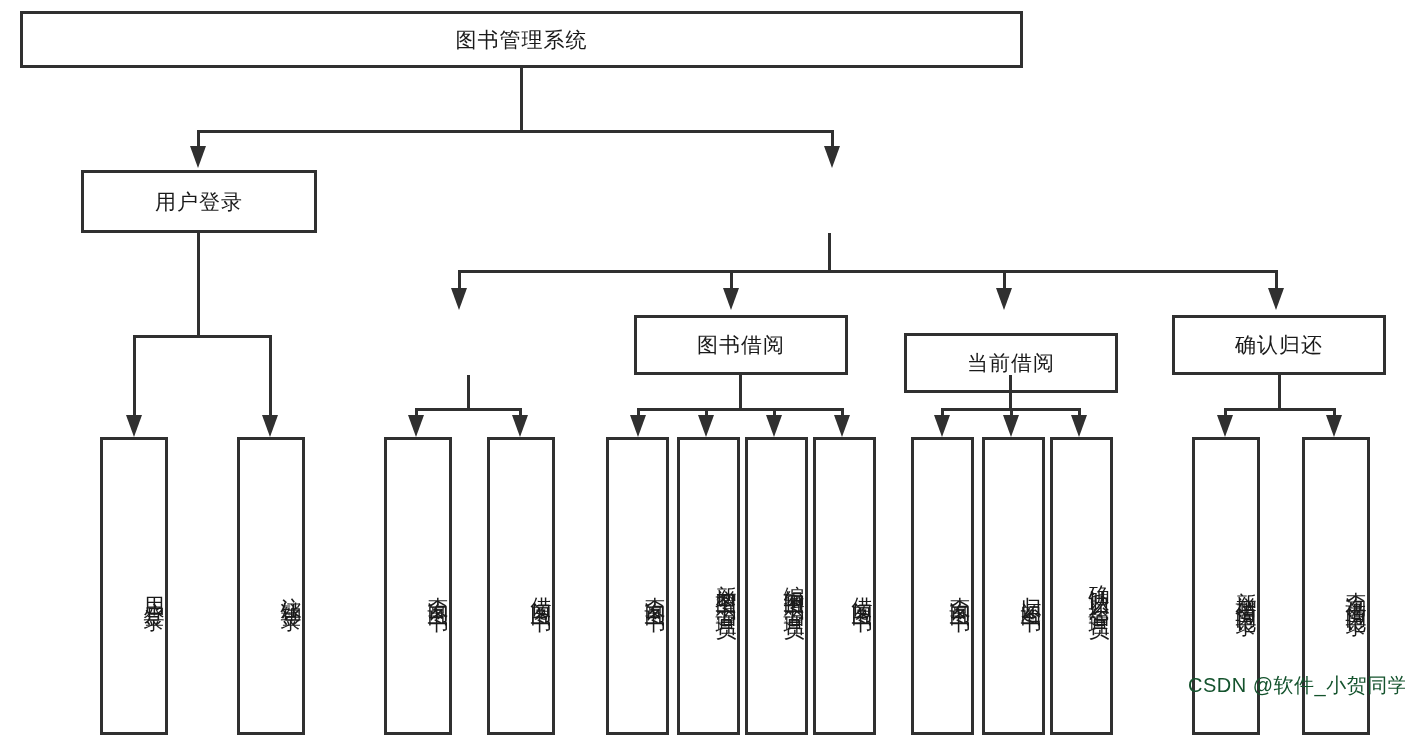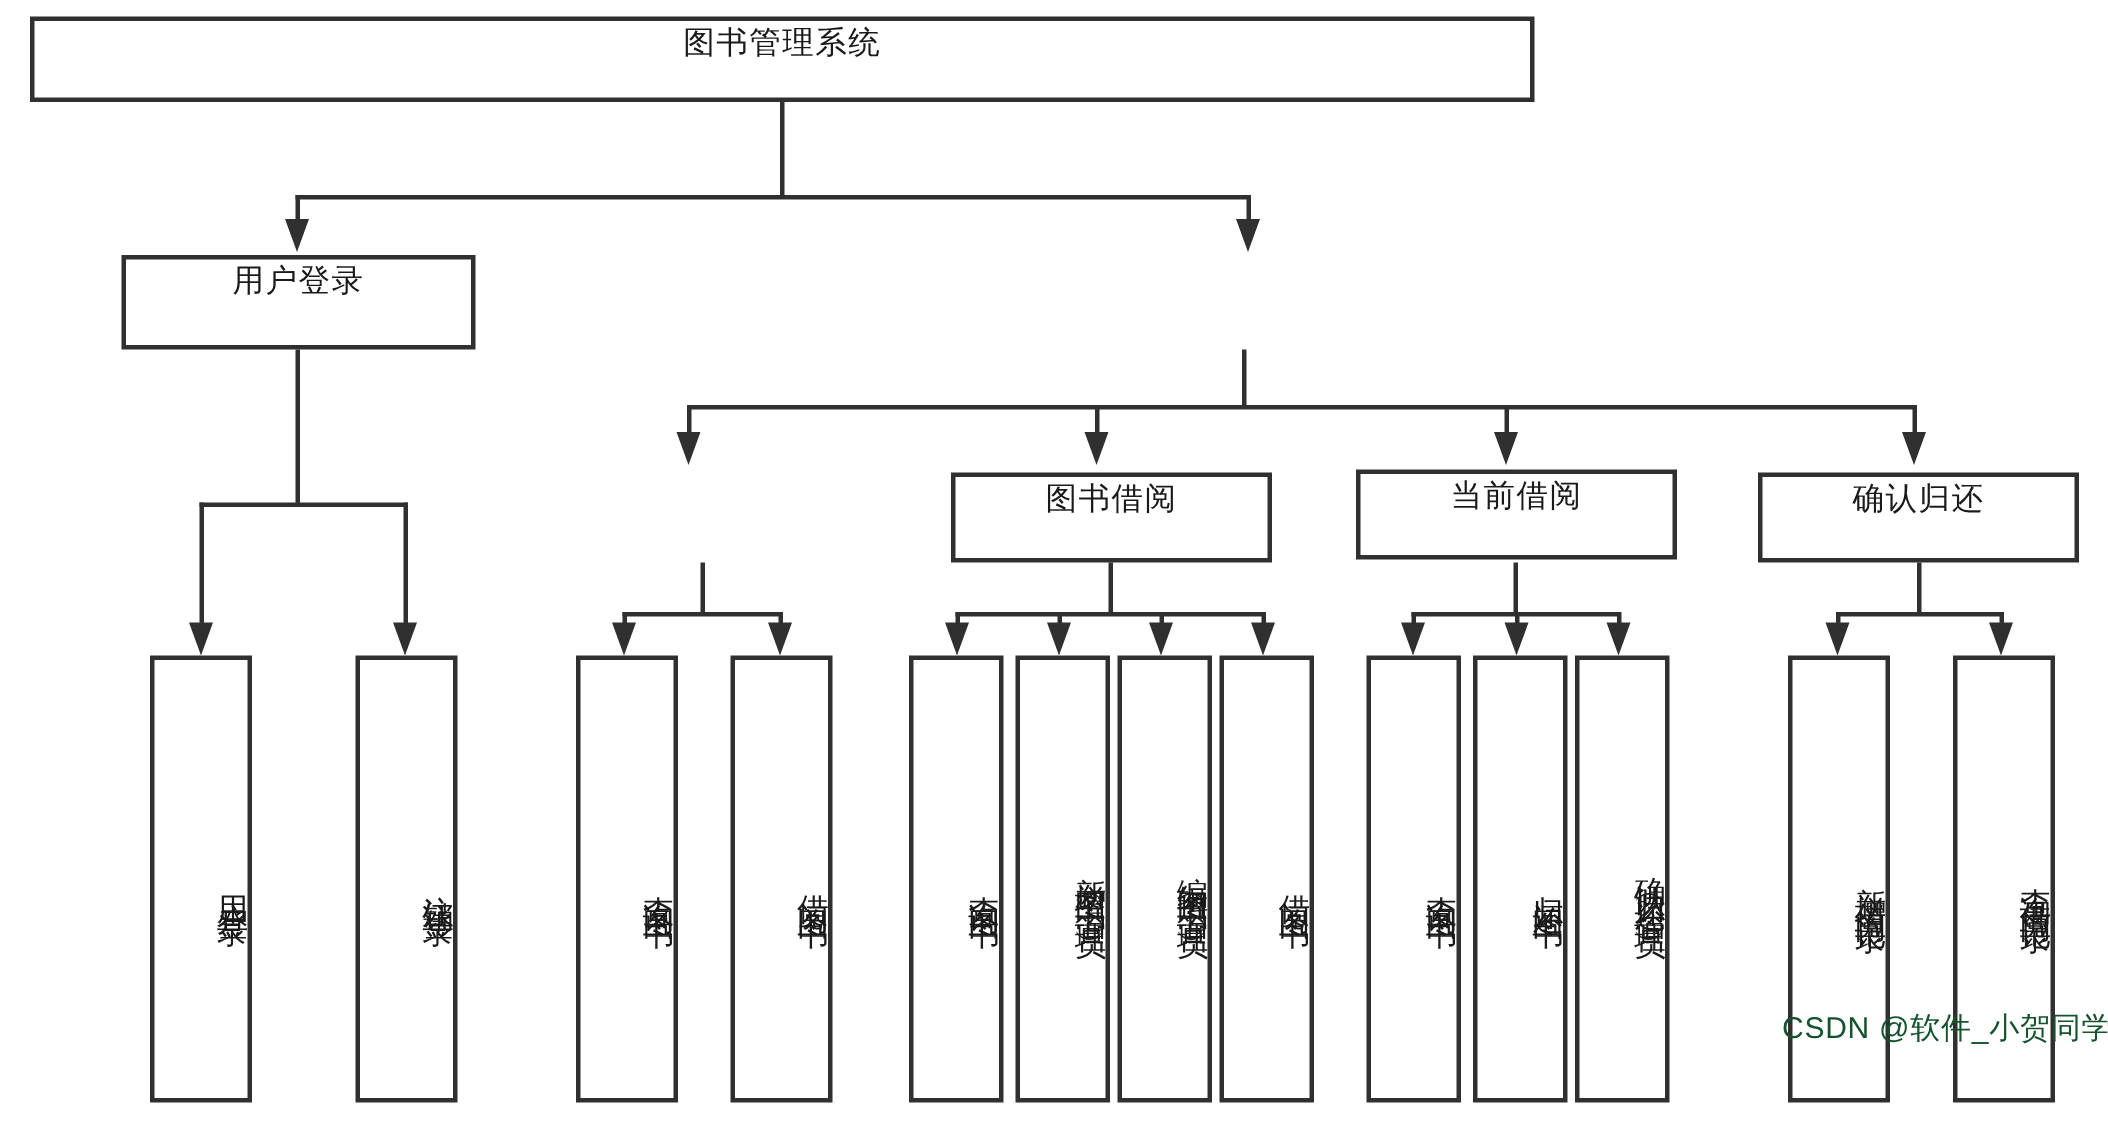--- a/index.html
+++ b/index.html
@@ -16,20 +16,21 @@
     height: 747px;
     background: #ffffff;
     overflow: hidden;
   }
   .node {
     position: absolute;
     box-sizing: border-box;
     border: 3px solid #303030;
     background: #ffffff;
     display: flex;
+    align-items: center;
     justify-content: center;
     color: #1a1a1a;
   }
   .node.horiz {
     font-size: 21px;
     letter-spacing: 1px;
   }
   .node.vert {
     font-size: 21px;
     writing-mode: vertical-rl;
@@ -108,21 +109,21 @@
   <div class="edge v" style="left:730px; top:270px; width:3px; height:20px;"></div>
   <div class="arrow" style="left:723px; top:288px;"></div>
   <div class="edge v" style="left:1003px; top:270px; width:3px; height:20px;"></div>
   <div class="arrow" style="left:996px; top:288px;"></div>
   <div class="edge v" style="left:1275px; top:270px; width:3px; height:20px;"></div>
   <div class="arrow" style="left:1268px; top:288px;"></div>
 
   <div class="node horiz" style="left:634px; top:315px; width:214px; height:60px;">
     <span class="label">图书借阅</span>
   </div>
-  <div class="node horiz" style="left:904px; top:313px; width:214px; height:60px;">
+  <div class="node horiz" style="left:904px; top:333px; width:214px; height:60px;">
     <span class="label">当前借阅</span>
   </div>
   <div class="node horiz" style="left:1172px; top:315px; width:214px; height:60px;">
     <span class="label">确认归还</span>
   </div>
 
   <div class="edge v" style="left:467px; top:375px; width:3px; height:35px;"></div>
   <div class="edge h" style="left:415px; top:408px; width:107px; height:3px;"></div>
   <div class="edge v" style="left:415px; top:408px; width:3px; height:9px;"></div>
   <div class="arrow" style="left:408px; top:415px;"></div>

